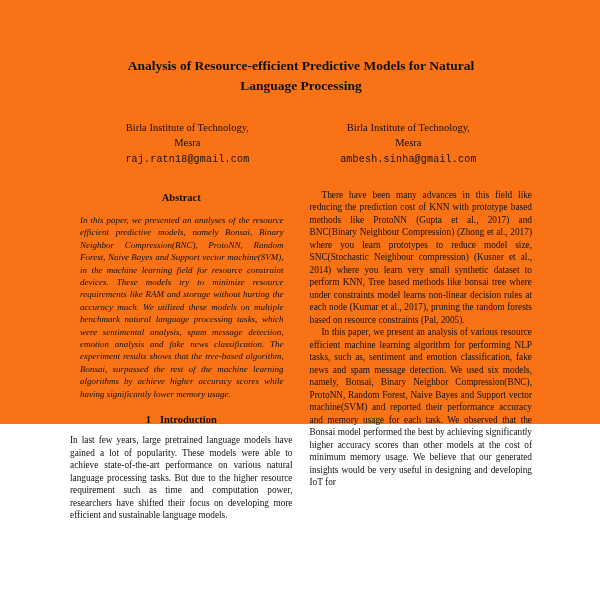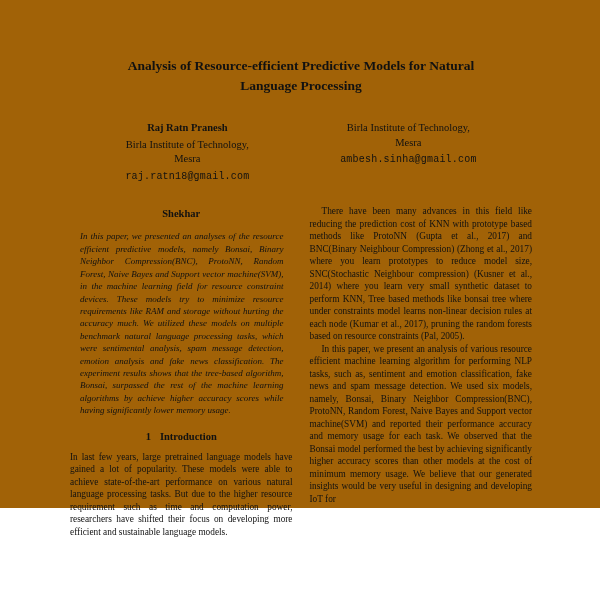--- a/index.html
+++ b/index.html
@@ -7,23 +7,23 @@
     padding: 0;
     background: #ffffff;
   }
   body {
     width: 600px;
     height: 600px;
     overflow: hidden;
   }
   .page {
     width: 600px;
-    height: 508px;
+    height: 424px;
     box-sizing: border-box;
-    background: #a16207;
+    background: #f97316;
     padding: 56px 68px 8px 70px;
     font-family: "Liberation Serif", serif;
     color: #111111;
   }
   .title {
     font-size: 13.5px;
     font-weight: bold;
     text-align: center;
     line-height: 1.45;
     margin: 0 28px 26px 28px;
@@ -89,36 +89,35 @@
 </style>
 </head>
 <body>
 
 <div class="page">
 
   <h1 class="title">Analysis of Resource-efficient Predictive Models for Natural Language Processing</h1>
 
   <div class="authors">
     <div class="author">
-      <div class="author-name">Raj Ratn Pranesh</div>
       <div class="author-affil">Birla Institute of Technology,</div>
       <div class="author-affil">Mesra</div>
       <div class="author-email">raj.ratn18@gmail.com</div>
     </div>
     <div class="author">
       <div class="author-affil">Birla Institute of Technology,</div>
       <div class="author-affil">Mesra</div>
       <div class="author-email">ambesh.sinha@gmail.com</div>
     </div>
   </div>
 
   <div class="columns">
 
     <div class="col">
-      <h2 class="abstract-heading">Shekhar</h2>
+      <h2 class="abstract-heading">Abstract</h2>
       <p class="abstract-text">In this paper, we presented an analyses of the resource efficient predictive models, namely Bonsai, Binary Neighbor Compression(BNC), ProtoNN, Random Forest, Naive Bayes and Support vector machine(SVM), in the machine learning field for resource constraint devices. These models try to minimize resource requirements like RAM and storage without hurting the accuracy much. We utilized these models on multiple benchmark natural language processing tasks, which were sentimental analysis, spam message detection, emotion analysis and fake news classification. The experiment results shows that the tree-based algorithm, Bonsai, surpassed the rest of the machine learning algorithms by achieve higher accuracy scores while having significantly lower memory usage.</p>
 
       <h2 class="section-heading">
         <span>1</span><span class="section-title">Introduction</span>
       </h2>
       <p>In last few years, large pretrained language models have gained a lot of popularity. These models were able to achieve state-of-the-art performance on various natural language processing tasks. But due to the higher resource requirement such as time and computation power, researchers have shifted their focus on developing more efficient and sustainable language models.</p>
     </div>
 
     <div class="col">
       <p class="indent">There have been many advances in this field like reducing the prediction cost of KNN with prototype based methods like ProtoNN (Gupta et al., 2017) and BNC(Binary Neighbour Compression) (Zhong et al., 2017) where you learn prototypes to reduce model size, SNC(Stochastic Neighbour compression) (Kusner et al., 2014) where you learn very small synthetic dataset to perform KNN, Tree based methods like bonsai tree where under constraints model learns non-linear decision rules at each node (Kumar et al., 2017), pruning the random forests based on resource constraints (Pal, 2005).</p>

